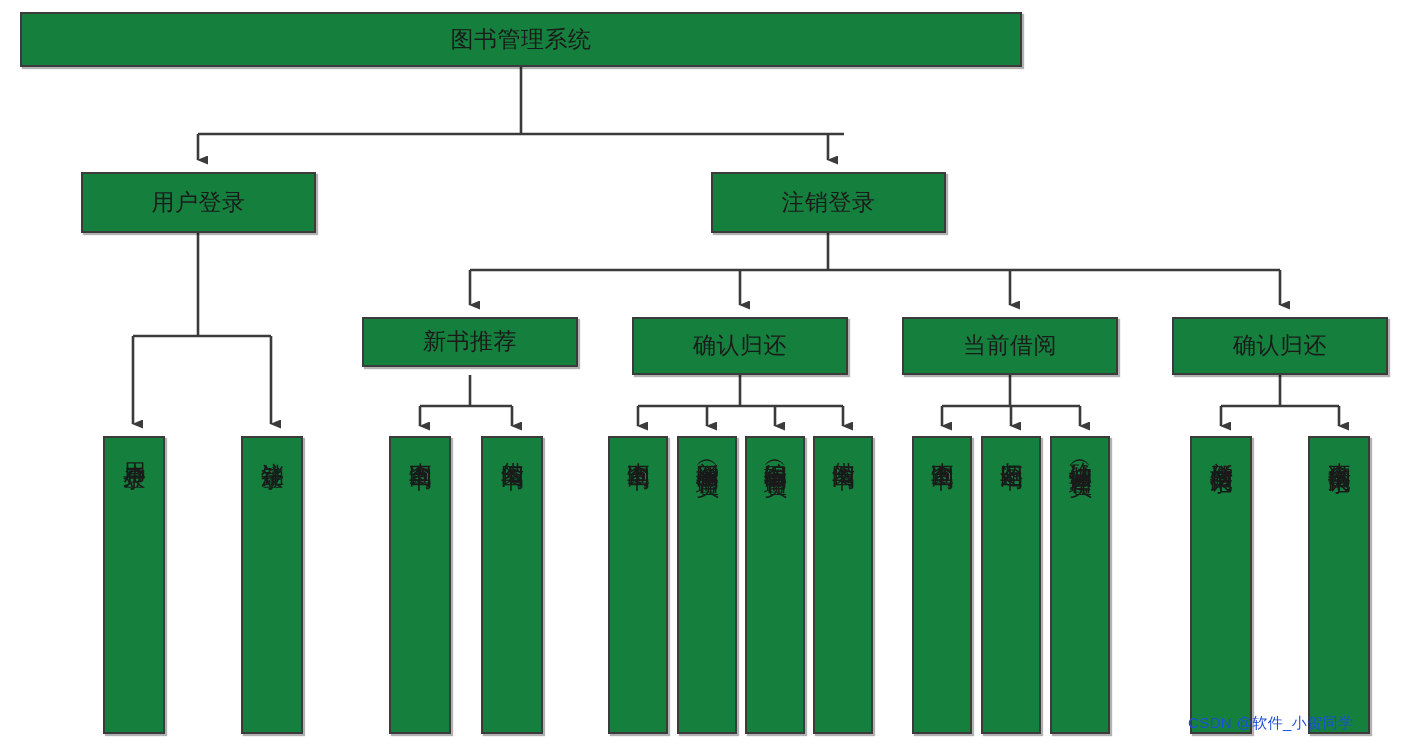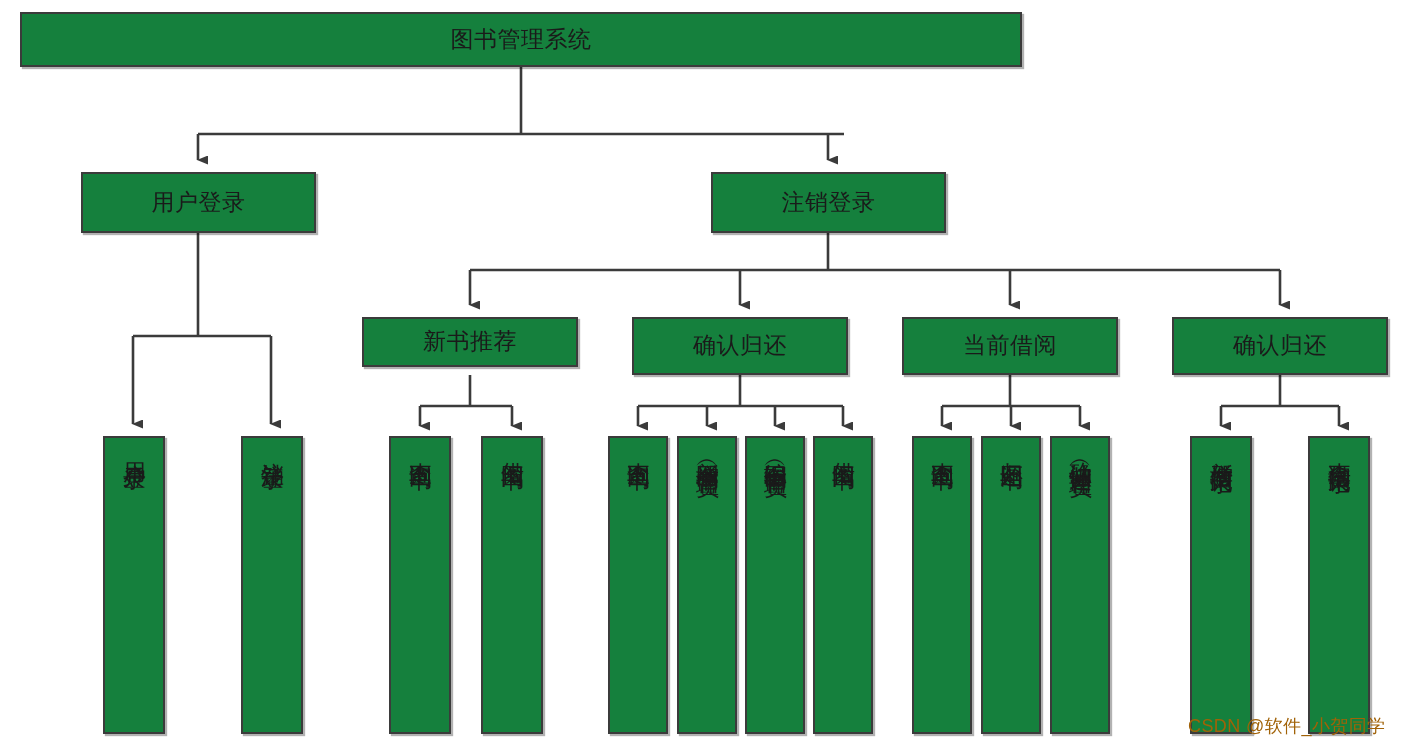--- a/index.html
+++ b/index.html
@@ -54,22 +54,22 @@
     writing-mode: vertical-rl;
     text-orientation: upright;
     font-size: 23px;
     letter-spacing: 2px;
     white-space: nowrap;
   }
   .watermark {
     position: absolute;
     left: 1188px;
     top: 714px;
-    font-size: 18px;
-    color: #a16207;
+    font-size: 15px;
+    color: #1d4ed8;
     white-space: nowrap;
     letter-spacing: 0.4px;
   }
 </style>
 </head>
 <body>
 
 <div id="canvas">
 
   <svg class="wires" viewBox="0 0 1405 747">

